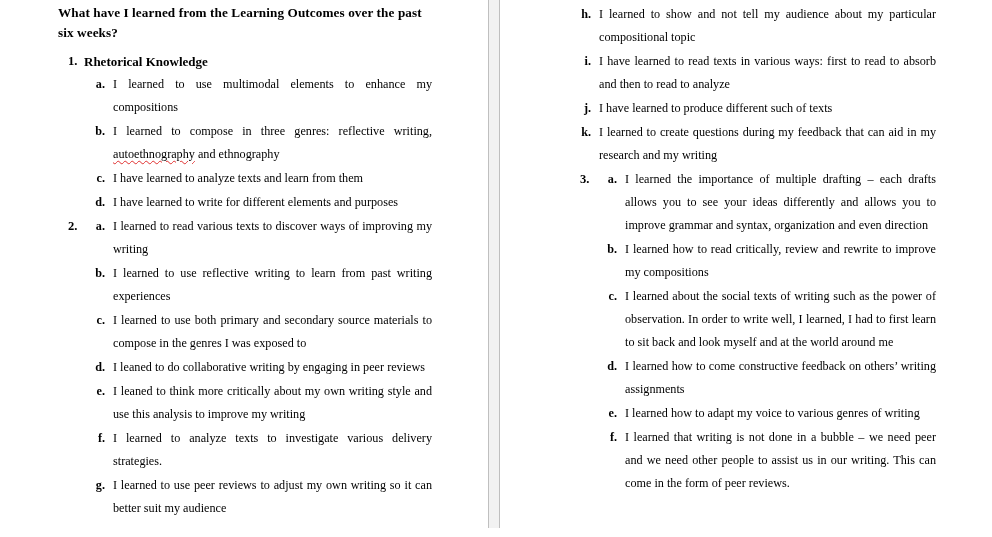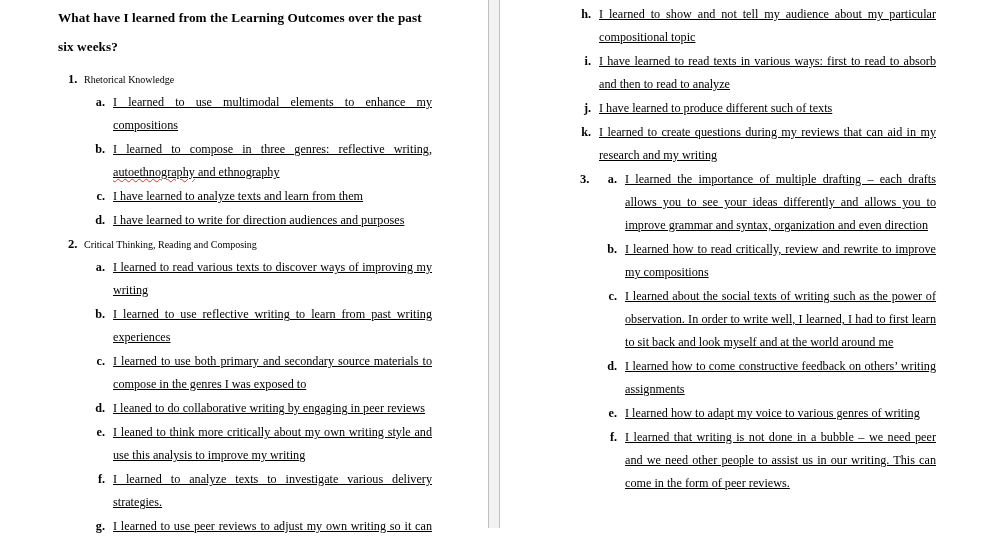--- a/index.html
+++ b/index.html
@@ -45,21 +45,21 @@
     position: absolute;
     top: 0;
     box-sizing: border-box;
   }
   #left-body  { left: 0; width: 489px; padding: 3px 57px 0 58px; }
   #right-body { left: 0; width: 492px; padding: 3px 56px 0 70px; }
 
   .doc-heading {
     font-size: 13.2px;
     font-weight: bold;
-    line-height: 29px;
+    line-height: 20px;
     margin: 0 0 7px 0;
     letter-spacing: 0.1px;
   }
 
   ol.level1 {
     list-style: none;
     margin: 0;
     padding: 0;
   }
   ol.level1 > li.section {
@@ -69,22 +69,22 @@
   }
   .sec-marker {
     position: absolute;
     left: 10px;
     top: 0;
     font-size: 12.6px;
     font-weight: bold;
     line-height: 23px;
   }
   .sec-title {
-    font-size: 10px;
-    font-weight: normal;
+    font-size: 13px;
+    font-weight: bold;
     line-height: 23px;
     display: block;
   }
 
   ol.level2 {
     list-style: none;
     margin: 0;
     padding: 0;
   }
   ol.level2 > li.item {
@@ -102,21 +102,20 @@
     font-weight: bold;
     line-height: 23px;
   }
   .item-text {
     display: block;
     font-size: 12.2px;
     line-height: 23px;
     text-align: justify;
     text-justify: inter-word;
     hyphens: none;
-    text-decoration: underline;
   }
 
   
   .orphan-list { margin: 0; padding: 0; list-style: none; }
   .orphan-list > li.item { position: relative; padding-left: 29px; margin: 0 0 1px 0; }
 
   
   .misspelled {
     text-decoration: underline wavy #e03030;
     text-decoration-thickness: 1px;
@@ -143,27 +142,26 @@
             <li class="item">
               <span class="item-marker">b.</span>
               <span class="item-text">I learned to compose in three genres: reflective writing, <span class="misspelled">autoethnography</span> and ethnography</span>
             </li>
             <li class="item">
               <span class="item-marker">c.</span>
               <span class="item-text">I have learned to analyze texts and learn from them</span>
             </li>
             <li class="item">
               <span class="item-marker">d.</span>
-              <span class="item-text">I have learned to write for direction audiences and purposes</span>
+              <span class="item-text">I have learned to write for different elements and purposes</span>
             </li>
           </ol>
         </li>
         <li class="section">
           <span class="sec-marker">2.</span>
-          <span class="sec-title">Critical Thinking, Reading and Composing</span>
           <ol class="level2">
             <li class="item">
               <span class="item-marker">a.</span>
               <span class="item-text">I learned to read various texts to discover ways of improving my writing</span>
             </li>
             <li class="item">
               <span class="item-marker">b.</span>
               <span class="item-text">I learned to use reflective writing to learn from past writing experiences</span>
             </li>
             <li class="item">
@@ -206,21 +204,21 @@
         <li class="item">
           <span class="item-marker">i.</span>
           <span class="item-text">I have learned to read texts in various ways: first to read to absorb and then to read to analyze</span>
         </li>
         <li class="item">
           <span class="item-marker">j.</span>
           <span class="item-text">I have learned to produce different such of texts</span>
         </li>
         <li class="item">
           <span class="item-marker">k.</span>
-          <span class="item-text">I learned to create questions during my reviews that can aid in my research and my writing</span>
+          <span class="item-text">I learned to create questions during my feedback that can aid in my research and my writing</span>
         </li>
       </ol>
 
     <ol class="level1" id="right-sections">
         <li class="section">
           <span class="sec-marker">3.</span>
           <ol class="level2">
             <li class="item">
               <span class="item-marker">a.</span>
               <span class="item-text">I learned the importance of multiple drafting – each drafts allows you to see your ideas differently and allows you to improve grammar and syntax, organization and even direction</span>

